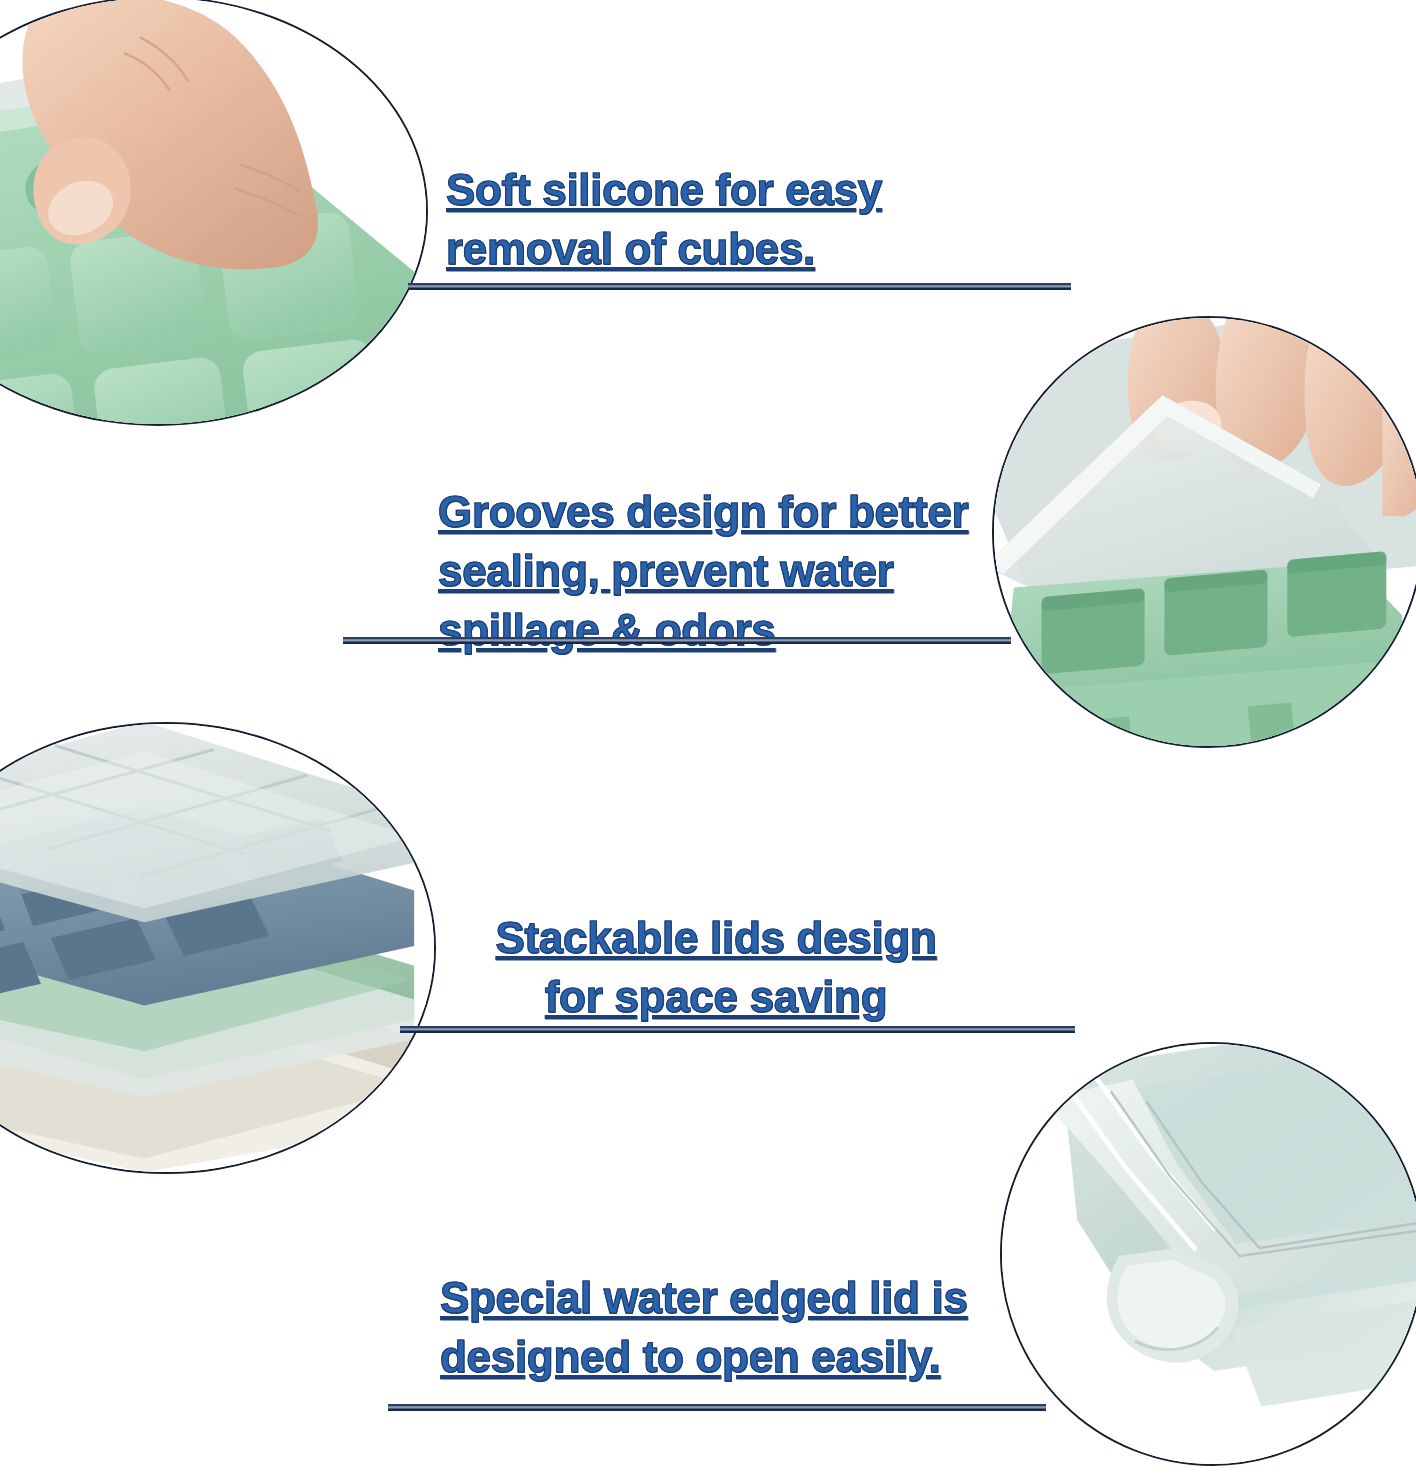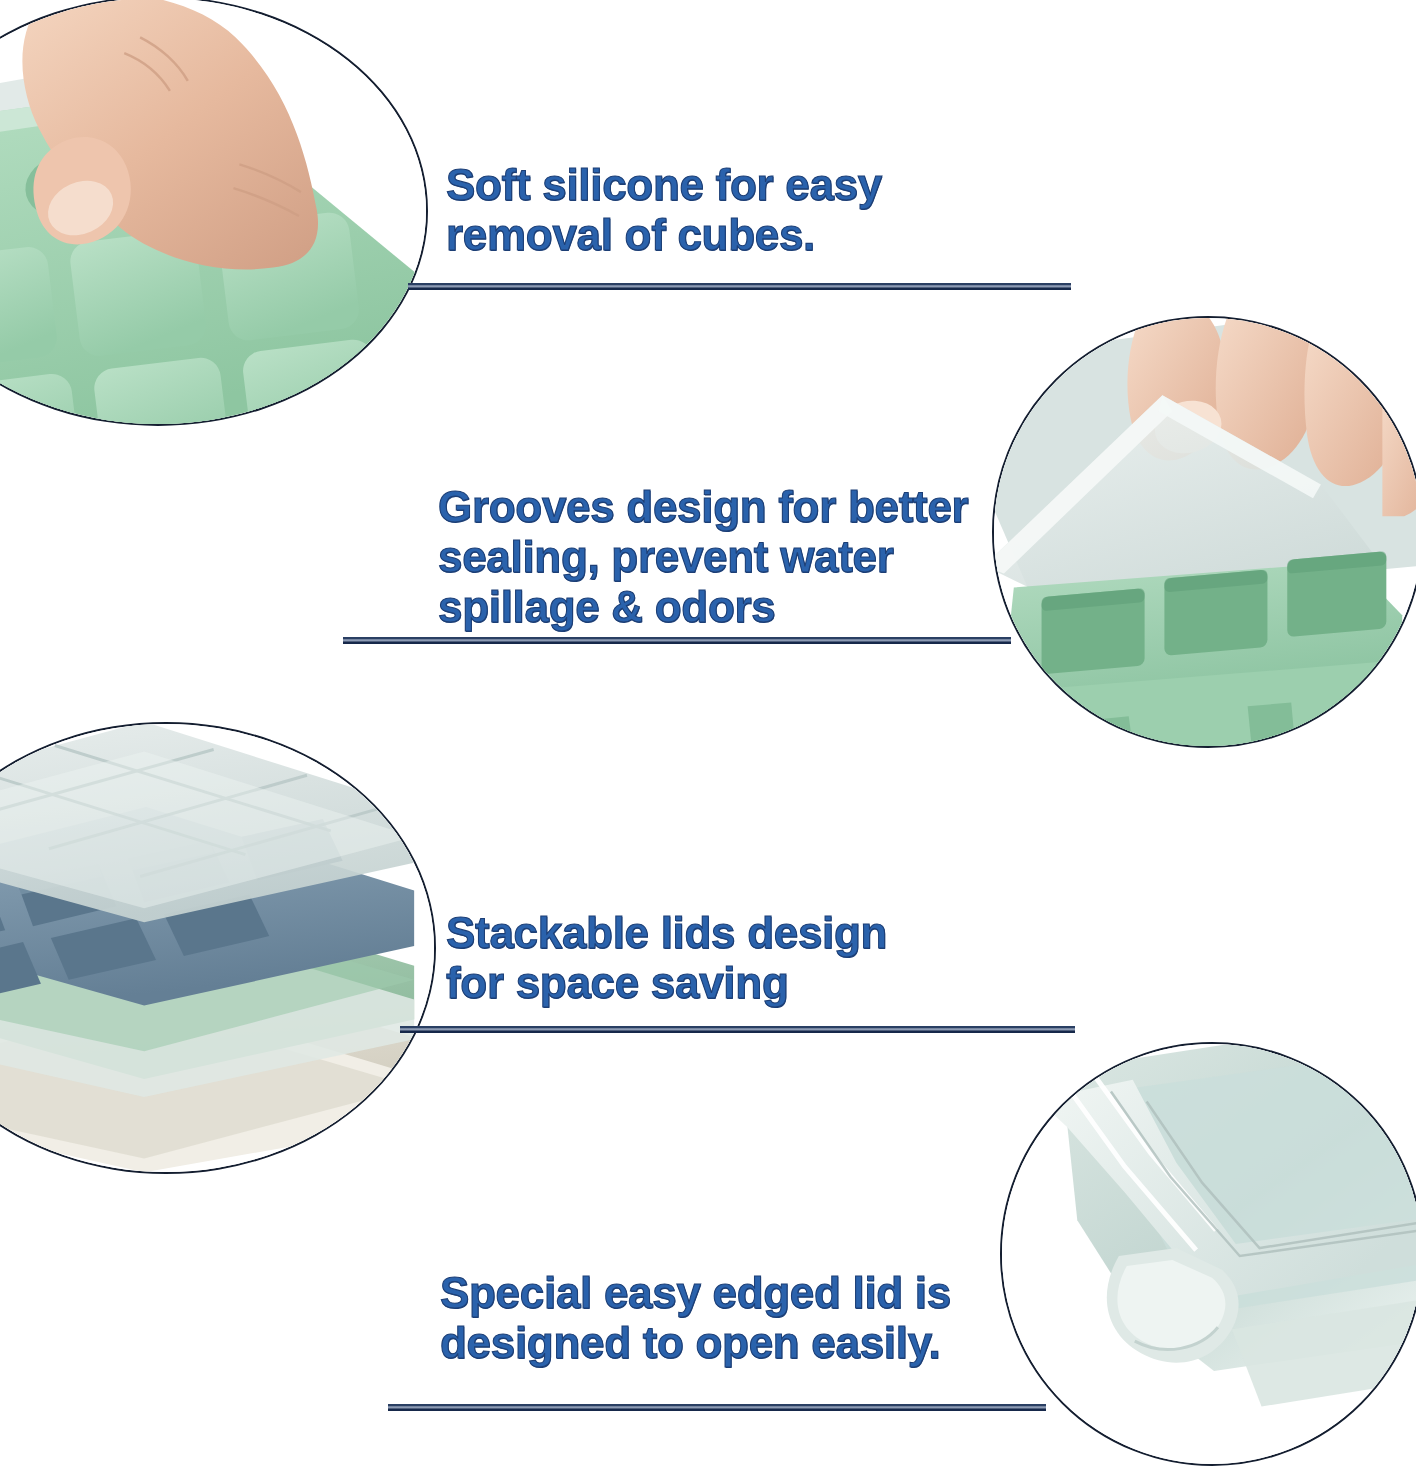--- a/index.html
+++ b/index.html
@@ -14,25 +14,26 @@
     overflow: hidden;
     font-family: "Liberation Sans", sans-serif;
   }
 
   
   .caption {
     position: absolute;
     color: #2a62ac;
     font-weight: bold;
     font-size: 44px;
-    line-height: 50px;
+    line-height: 59px;
     letter-spacing: -0.3px;
     white-space: pre-line;
     -webkit-text-stroke: 1.1px #1d3f76;
     text-shadow: 0.5px 0.5px 0 #1d3f76;
+    text-decoration: underline;
   }
 
   
   .rule {
     position: absolute;
     height: 7px;
     background: linear-gradient(to bottom,
         #2a3f63 0%, #2a3f63 22%,
         #8d9bb4 40%, #8d9bb4 56%,
         #16284a 72%, #16284a 100%);
@@ -230,21 +231,21 @@
       <path d="M74 46 L350 132"></path>
       <path d="M158 22 L436 108"></path>
       <path d="M60 98 L318 26"></path>
       <path d="M152 126 L412 52"></path>
       <path d="M244 154 L504 80"></path>
     </g>
     <path d="M-20 100 L248 28 L520 114 L248 186 L-20 112 Z" fill="#eef3f2" opacity="0.45"></path>
   </svg>
 </div>
 
-<div class="caption" style="left:446px; top:908px; width:540px;">Stackable lids design
+<div class="caption" style="left:446px; top:908px; width:540px;text-align:center;">Stackable lids design
 for space saving</div>
 <div class="rule" style="left:400px; top:1026px; width:675px;"></div>
 
 <div class="photo" style="left:1000px; top:1042px; width:424px; height:424px;">
   <svg viewBox="0 0 424 424" preserveAspectRatio="xMidYMid slice" aria-hidden="true">
     <defs>
       <linearGradient id="g4a" x1="0.1" y1="0" x2="0.8" y2="1">
         <stop offset="0" stop-color="#dbe7e3"></stop>
         <stop offset="0.55" stop-color="#c4d7d2"></stop>
         <stop offset="1" stop-color="#e6efec"></stop>
@@ -274,17 +275,17 @@
     <path d="M118 214 C96 252 104 292 140 312 C176 332 214 320 232 288
              C244 266 240 244 222 228 L176 206 Z" fill="#dfe9e6"></path>
     <path d="M126 224 C108 256 116 288 146 302 C174 316 206 306 220 282
              C230 264 226 248 212 236 L172 218 Z" fill="#eef4f2"></path>
     <path d="M134 300 C164 316 200 308 218 286" stroke="#c3d2cf" stroke-width="3" fill="none"></path>
 
     <path d="M232 288 L424 258 L424 340 L262 366 Z" fill="#d9e5e1" opacity="0.9"></path>
   </svg>
 </div>
 
-<div class="caption" style="left:440px; top:1268px; width:580px;">Special easy edged lid is
+<div class="caption" style="left:440px; top:1268px; width:580px;">Special water edged lid is
 designed to open easily.</div>
 <div class="rule" style="left:388px; top:1404px; width:658px;"></div>
 
 <span class="vh">Silicone ice cube tray with lid - product feature infographic</span>
 
 </body></html>

